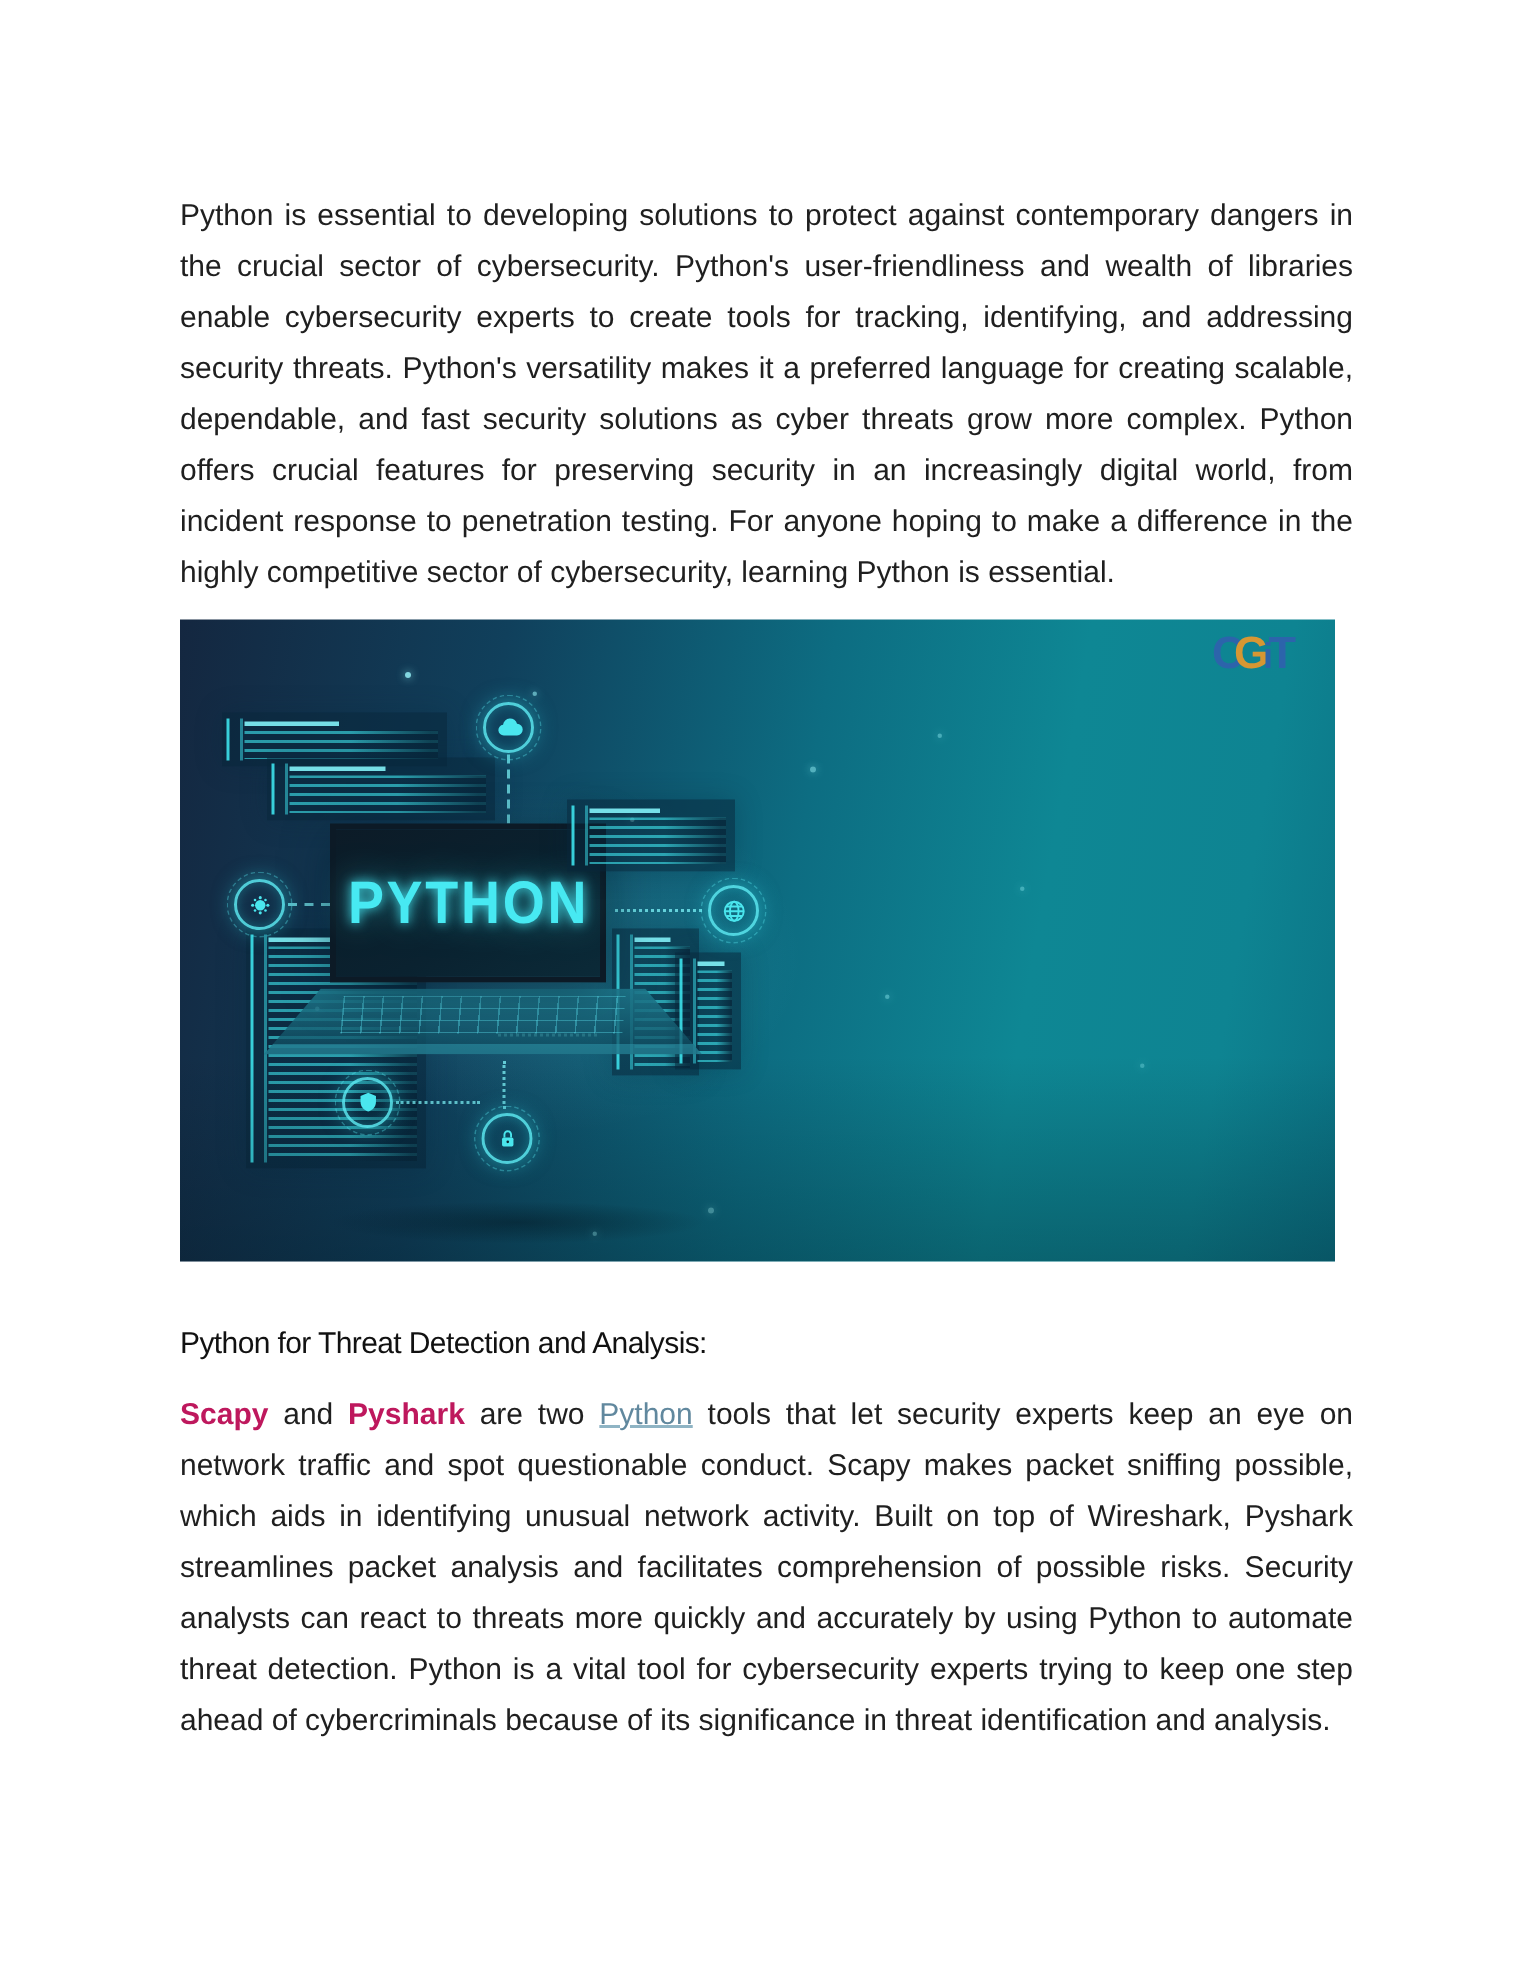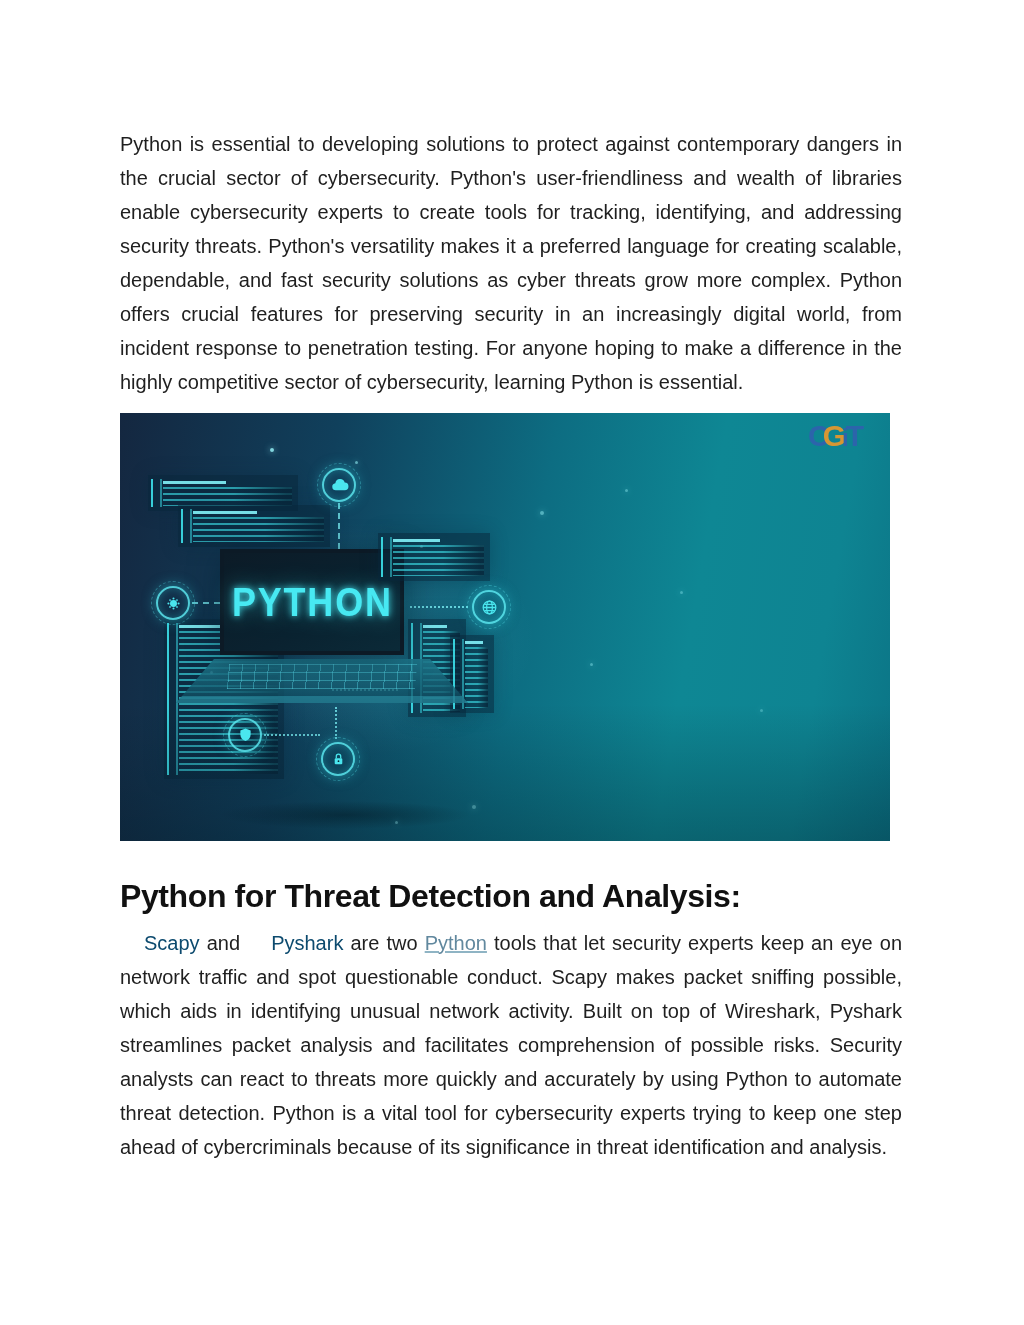--- a/index.html
+++ b/index.html
@@ -15,24 +15,24 @@
 
   h1.title {
     margin:0; font-size:40px; line-height:57px; font-weight:700;
     letter-spacing:-0.6px; color:#111111;
   }
   p.body-par {
     margin:11px 0 0 0; font-size:20px; line-height:34px;
     text-align:justify; color:#1f1f1f;
   }
   h2.section-h {
-    margin:36px 0 0 0; font-size:32px; line-height:38px; font-weight:700;
+    margin:36px 0 0 0; font-size:20px; line-height:38px; font-weight:400;
     letter-spacing:-0.4px; color:#111111;
   }
-  .bold-term { font-weight:400; color:#0c4a6e;margin-left:24px; }
+  .bold-term { font-weight:700; color:#be185d; }
   a.inline-link { color:#61889e; text-decoration:underline; text-decoration-color:#8fb4c4; cursor:pointer; }
 
   
   figure.hero {
     position:relative; margin:14px 0 0 0; width:770px; height:428px;
     overflow:hidden;
     background:linear-gradient(100deg,#142740 0%, #10405c 26%, #0d6d82 52%, #0e8794 72%, #0e8492 88%, #0b7385 100%);
   }
   .hero-glow { position:absolute; left:30px; top:70px; width:440px; height:310px;
     background:radial-gradient(closest-side, rgba(110,230,240,0.16), transparent 75%); }

